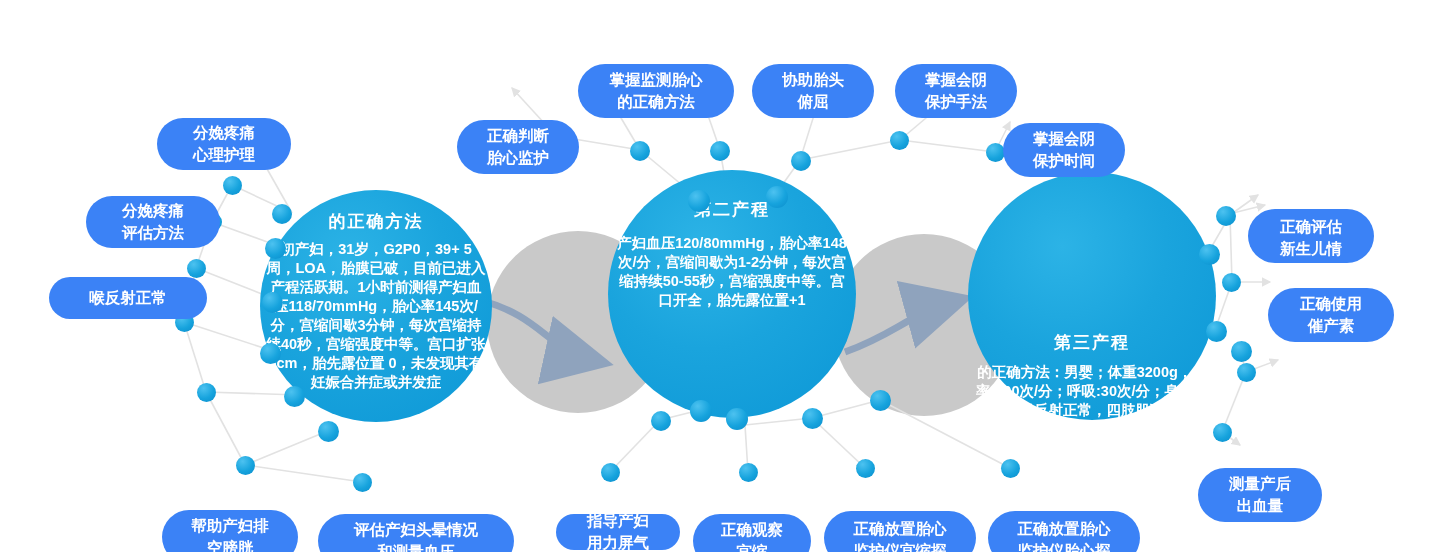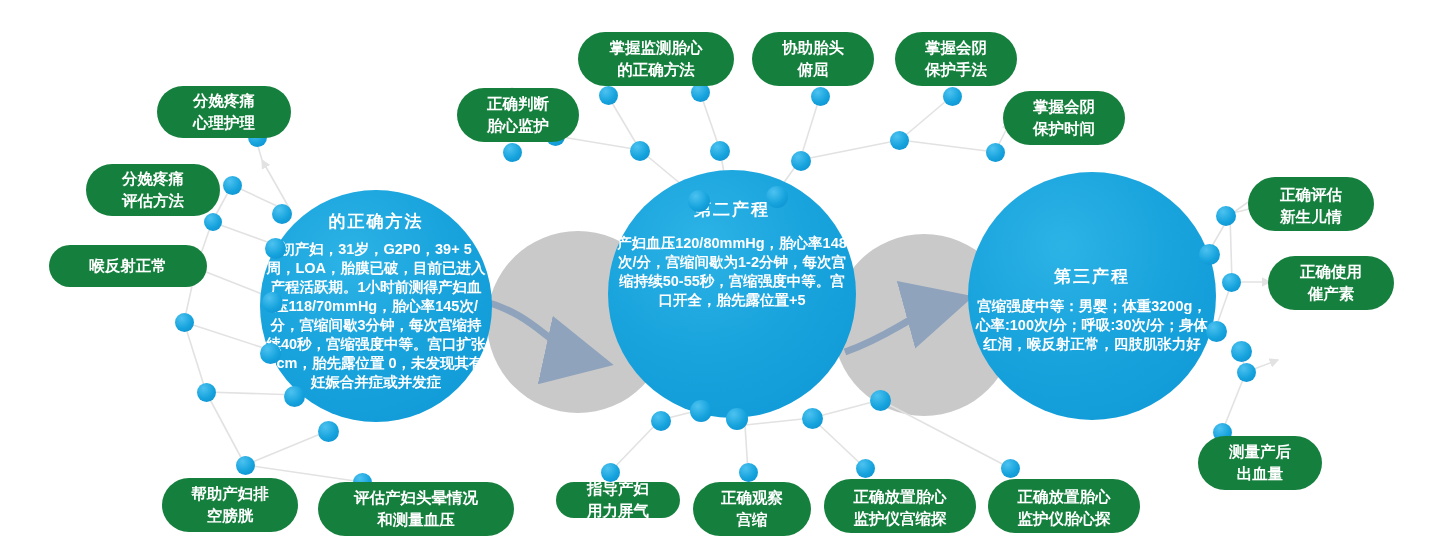--- a/index.html
+++ b/index.html
@@ -48,30 +48,31 @@
   
   .dot{
     position:absolute;border-radius:50%;
     background:radial-gradient(circle at 35% 28%, #4dc2f0 0%, #16a3dd 55%, #0b8ccb 100%);
     z-index:4;
   }
 
   
   .pill{
     position:absolute;z-index:5;
-    background:#15803d;
+    background:#3b82f6;
     border-radius:999px;
     color:#ffffff;font-weight:bold;
     display:flex;align-items:center;justify-content:center;
     text-align:center;
     box-sizing:border-box;
     line-height:22px;
     font-size:15.5px;
     padding:0 14px;
     overflow:hidden;
+    margin-top:32px;
   }
   .pill.clip{align-items:flex-start;padding-top:7px;}
 </style>
 </head>
 <body>
 
 <div id="stage">
 
   <div class="graycircle" style="left:487px;top:231px;width:182px;height:182px;"></div>
   <div class="graycircle" style="left:833px;top:234px;width:182px;height:182px;"></div>
@@ -187,26 +188,26 @@
   <div class="dot" style="left:1237px;top:363px;width:19px;height:19px;"></div>
   <div class="dot" style="left:1213px;top:423px;width:19px;height:19px;"></div>
 
   <div class="stagecircle" style="left:260px;top:190px;width:232px;height:232px;padding-top:22px;">
     <div class="sc-title">的正确方法</div>
     <div class="sc-body" style="margin-top:8px;">初产妇，31岁，G2P0，39+ 5周，LOA，胎膜已破，目前已进入产程活跃期。1小时前测得产妇血压118/70mmHg，胎心率145次/分，宫缩间歇3分钟，每次宫缩持续40秒，宫缩强度中等。宫口扩张6cm，胎先露位置 0，未发现其有妊娠合并症或并发症</div>
   </div>
 
   <div class="stagecircle" style="left:608px;top:170px;width:248px;height:248px;padding-top:30px;justify-content:flex-start;">
     <div class="sc-title">第二产程</div>
-    <div class="sc-body" style="margin-top:14px;">产妇血压120/80mmHg，胎心率148次/分，宫缩间歇为1-2分钟，每次宫缩持续50-55秒，宫缩强度中等。宫口开全，胎先露位置+5</div>
+    <div class="sc-body" style="margin-top:14px;">产妇血压120/80mmHg，胎心率148次/分，宫缩间歇为1-2分钟，每次宫缩持续50-55秒，宫缩强度中等。宫口开全，胎先露位置+1</div>
   </div>
 
-  <div class="stagecircle" style="left:968px;top:172px;width:248px;height:248px;padding-top:28px;justify-content:center;">
+  <div class="stagecircle" style="left:968px;top:172px;width:248px;height:248px;padding-top:28px;justify-content:flex-end;">
     <div class="sc-title">第三产程</div>
-    <div class="sc-body2">宫缩强度中等：男婴；体重3200g，心率:100次/分；呼吸:30次/分；身体红润，喉反射正常，四肢肌张力好</div>
+    <div class="sc-body2">的正确方法：男婴；体重3200g，心率:100次/分；呼吸:30次/分；身体红润，喉反射正常，四肢肌张力好</div>
   </div>
 
   <div class="pill" style="left:157px;top:86px;width:134px;height:52px;">分娩疼痛<br>心理护理</div>
 
   <div class="pill" style="left:86px;top:164px;width:134px;height:52px;">分娩疼痛<br>评估方法</div>
 
   <div class="pill" style="left:49px;top:245px;width:158px;height:42px;">喉反射正常</div>
 
 
 

